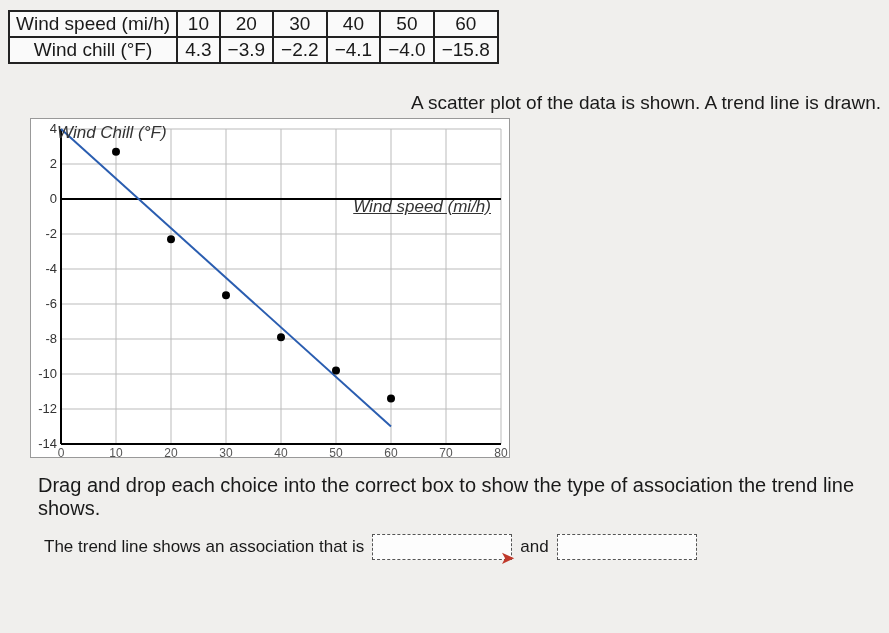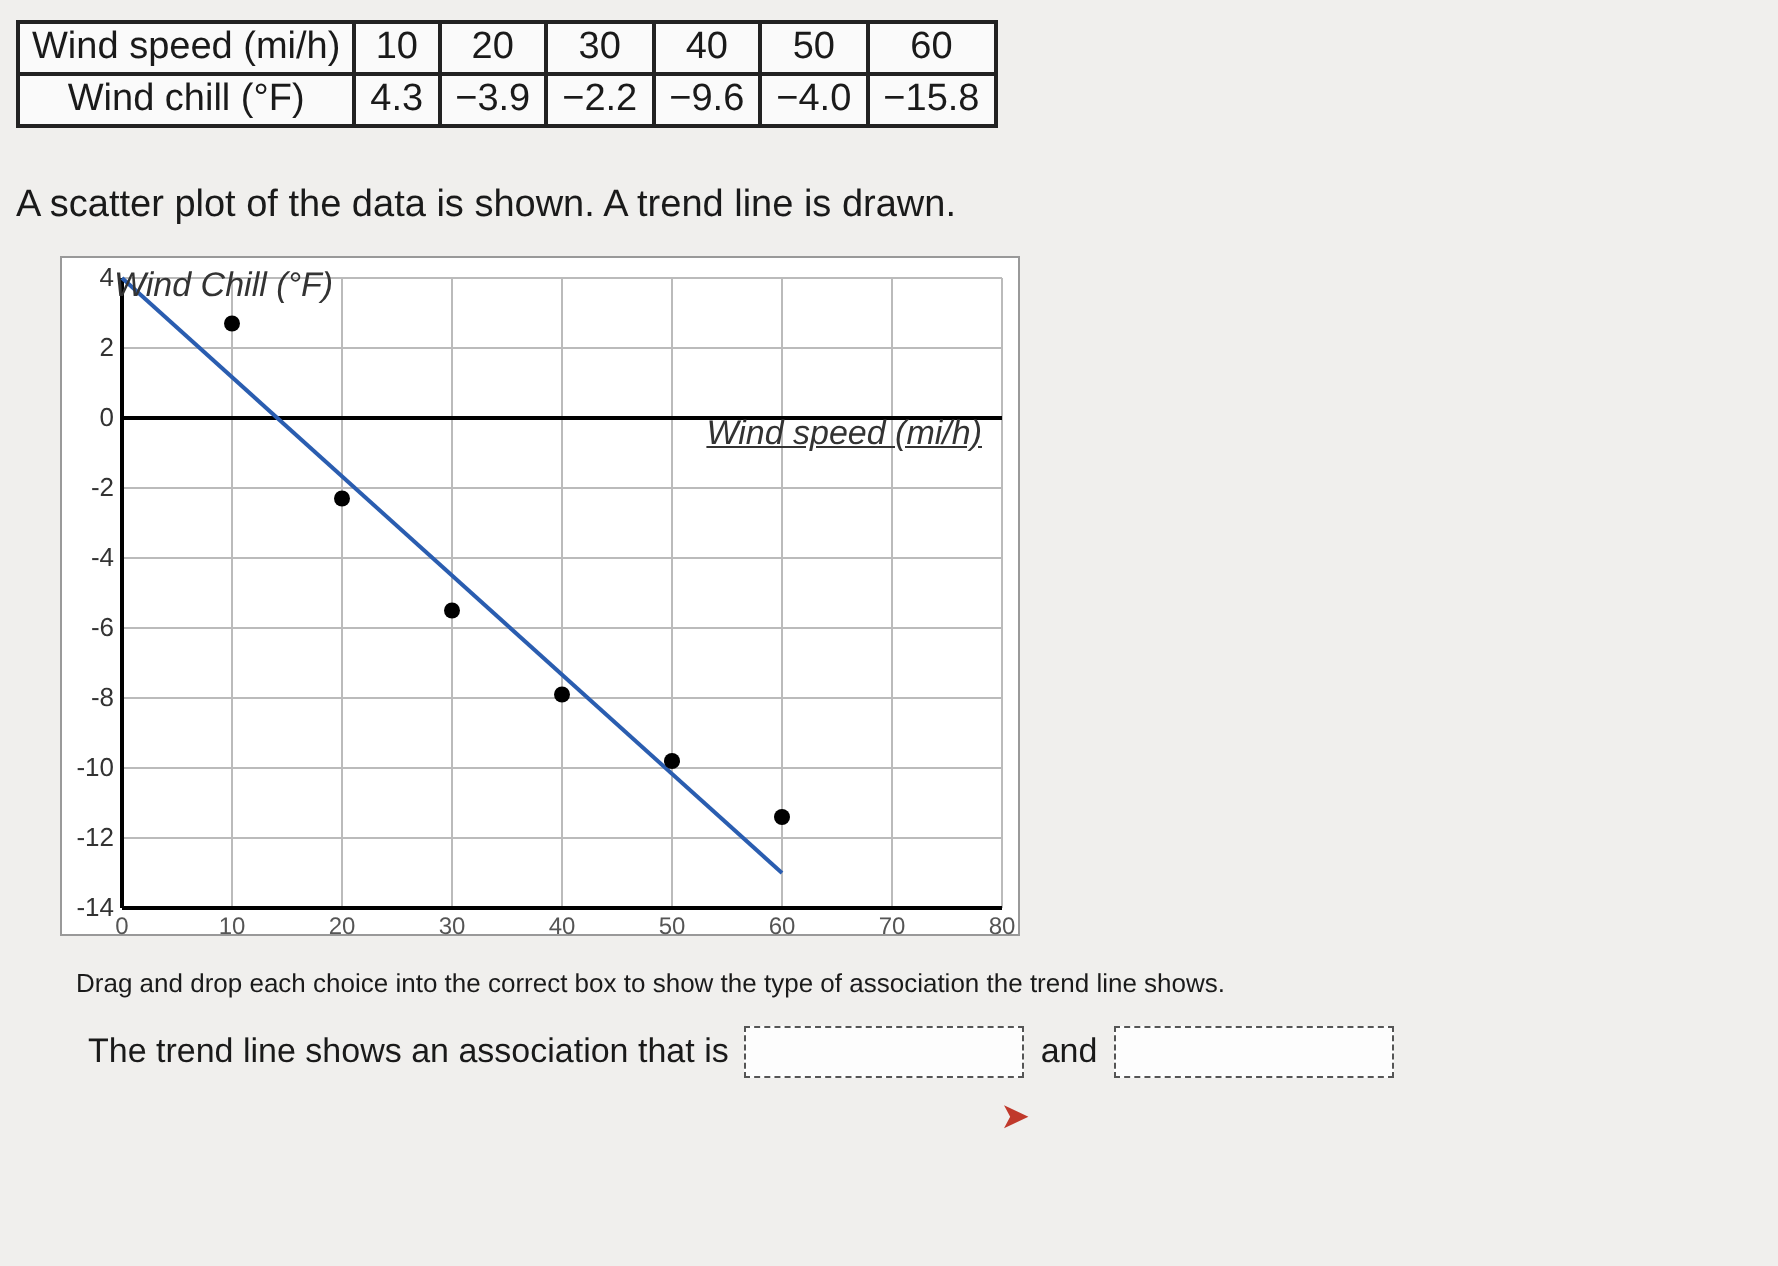--- a/index.html
+++ b/index.html
@@ -23,21 +23,22 @@
     text-align: center;
     font-weight: 400;
     background: #fafafa;
   }
   .data-table .row-label {
     text-align: center;
     padding: 1px 6px;
   }
   .prompt-text {
     font-size: 19px;
-    margin: 4px 0 14px 0;
+    margin: 4px 0 4px 0;
+    text-align: right;
   }
   .chart-wrap {
     width: 480px;
     height: 340px;
     position: relative;
     background: #fff;
     border: 1px solid #999;
     margin-left: 22px;
   }
   .chart-svg { display:block; }
@@ -52,21 +53,21 @@
   .x-title {
     position: absolute;
     right: 18px;
     top: 78px;
     font-size: 17px;
     font-style: italic;
     text-decoration: underline;
     color: #333;
   }
   .instructions {
-    font-size: 13px;
+    font-size: 20px;
     margin: 16px 0 14px 30px;
   }
   .sentence {
     font-size: 17px;
     margin-left: 36px;
     display:flex;
     align-items:center;
     gap:8px;
   }
   .drop-box {
@@ -97,21 +98,21 @@
     <td>30</td>
     <td>40</td>
     <td>50</td>
     <td>60</td>
   </tr>
   <tr>
     <td class="row-label">Wind chill (°F)</td>
     <td>4.3</td>
     <td>−3.9</td>
     <td>−2.2</td>
-    <td>−9.6</td>
+    <td>−4.1</td>
     <td>−4.0</td>
     <td>−15.8</td>
   </tr>
 </tbody>
   </table>
 
 <p class="prompt-text">A scatter plot of the data is shown. A trend line is drawn.</p>
 
 <div class="chart-wrap">
   <span class="y-title">Wind Chill (°F)</span>

